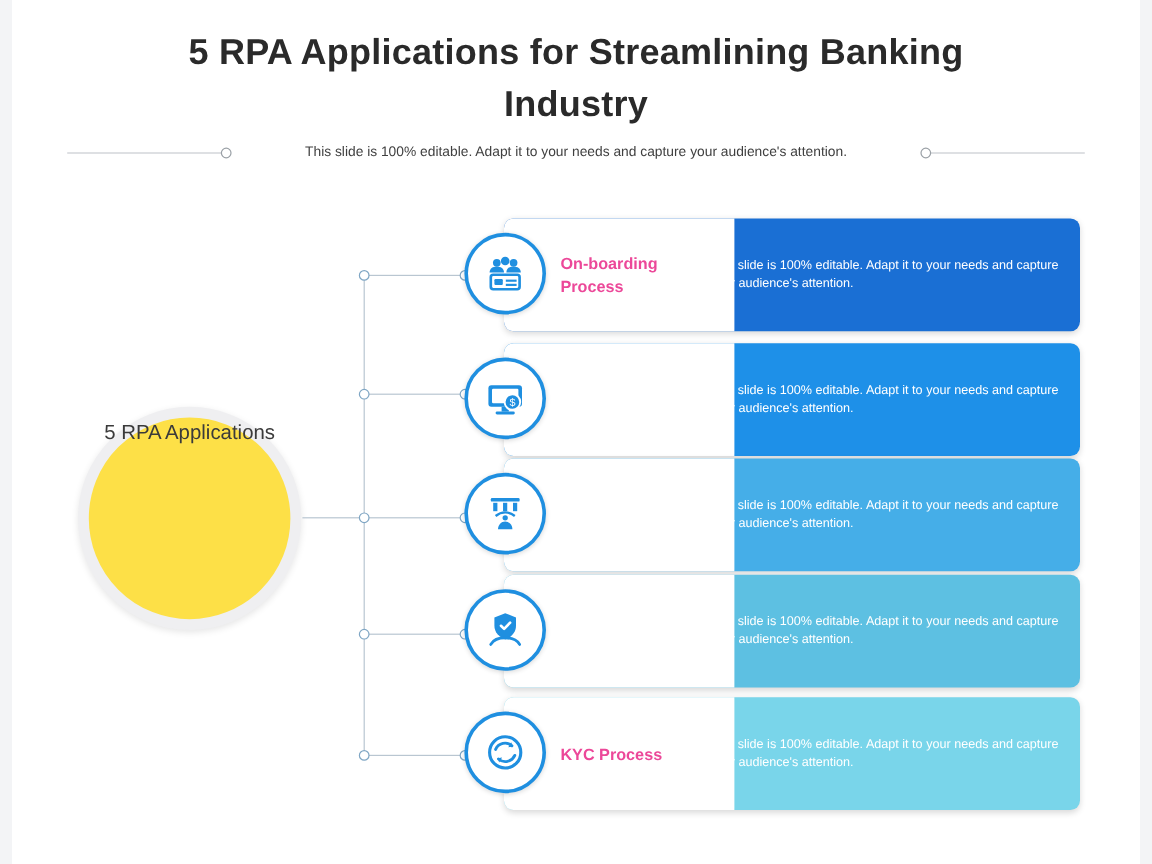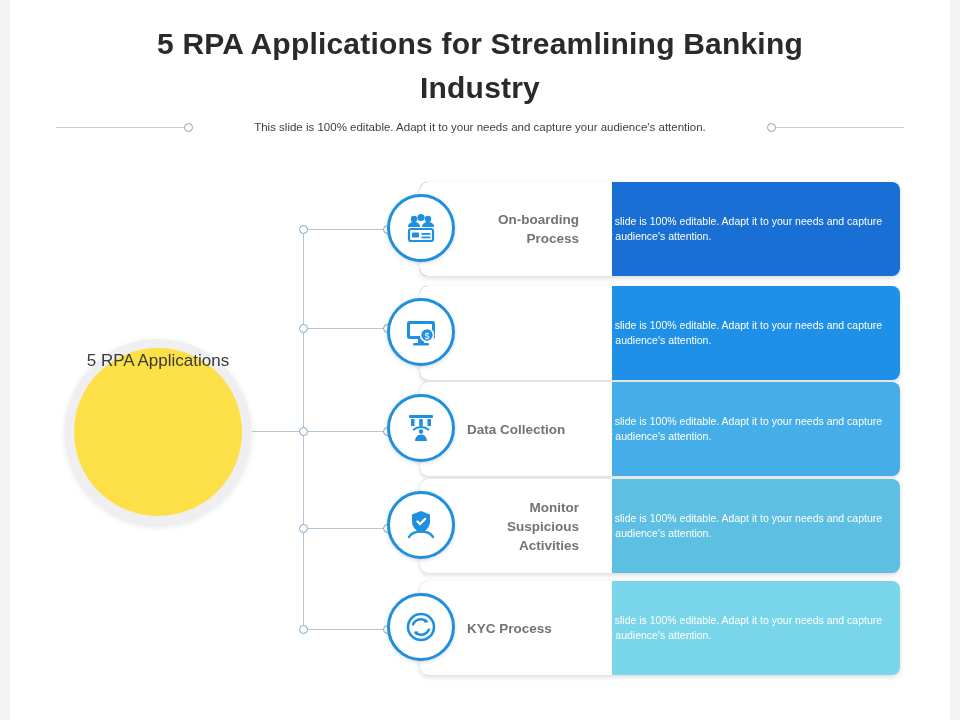--- a/index.html
+++ b/index.html
@@ -171,22 +171,21 @@
     position: absolute;
     left: 80px;
     top: 0;
     width: 112px;
     height: 94px;
     display: flex;
     align-items: center;
     font-size: 13.5px;
     line-height: 19px;
     font-weight: bold;
-    color: #737373;
-    text-align: right;
+    color: #ec4899;
   }
   .row-desc {
     position: absolute;
     left: 205px;
     top: 0;
     width: 300px;
     height: 94px;
     display: flex;
     align-items: center;
     font-size: 10.5px;
@@ -285,39 +284,37 @@
         <rect x="10" y="29" width="16" height="2.4" rx="1.2" fill="#1f8fe0"></rect>
         <circle cx="24" cy="21" r="6.5" fill="#1f8fe0" stroke="#ffffff" stroke-width="1.6"></circle>
         <text x="24" y="24.6" font-size="9" font-family="Liberation Sans, sans-serif" fill="#ffffff" text-anchor="middle">$</text>
       </svg>
     </div>
   </div>
 
   <div class="row" style="top:382px;">
     <div class="row-card" style="background:#45aee8;"></div>
     <div class="row-left"></div>
-    <div class="row-label">Data Collection</div>
     <div class="row-desc">This slide is 100% editable. Adapt it to your needs and capture your audience's attention.</div>
     <div class="icon-circle">
       <svg width="36" height="36" viewBox="0 0 36 36">
         <rect x="6" y="5" width="24" height="3" rx="1" fill="#1f8fe0"></rect>
         <rect x="8" y="9" width="3.5" height="7" fill="#1f8fe0"></rect>
         <rect x="16.2" y="9" width="3.5" height="7" fill="#1f8fe0"></rect>
         <rect x="24.5" y="9" width="3.5" height="7" fill="#1f8fe0"></rect>
         <path d="M10 20c2.5-2 6-3 8-3s5.5 1 8 3" fill="none" stroke="#1f8fe0" stroke-width="2"></path>
         <path d="M12 31c0-3.6 2.7-6.5 6-6.5s6 2.9 6 6.5z" fill="#1f8fe0"></path>
         <circle cx="18" cy="21.5" r="2.2" fill="#1f8fe0"></circle>
       </svg>
     </div>
   </div>
 
   <div class="row" style="top:479px;">
     <div class="row-card" style="background:#5dc0e2;"></div>
     <div class="row-left"></div>
-    <div class="row-label">Monitor Suspicious Activities</div>
     <div class="row-desc">This slide is 100% editable. Adapt it to your needs and capture your audience's attention.</div>
     <div class="icon-circle">
       <svg width="36" height="36" viewBox="0 0 36 36">
         <path d="M18 4l9 3.5v7c0 5.5-4 9.5-9 11.5-5-2-9-6-9-11.5v-7z" fill="#1f8fe0"></path>
         <path d="M14.5 14.5l2.6 2.6 5-5.2" fill="none" stroke="#ffffff" stroke-width="2.2" stroke-linecap="round" stroke-linejoin="round"></path>
         <path d="M6 30c2-3.5 6.5-5.5 12-5.5S28 26.5 30 30" fill="none" stroke="#1f8fe0" stroke-width="2.4" stroke-linecap="round"></path>
       </svg>
     </div>
   </div>
 

